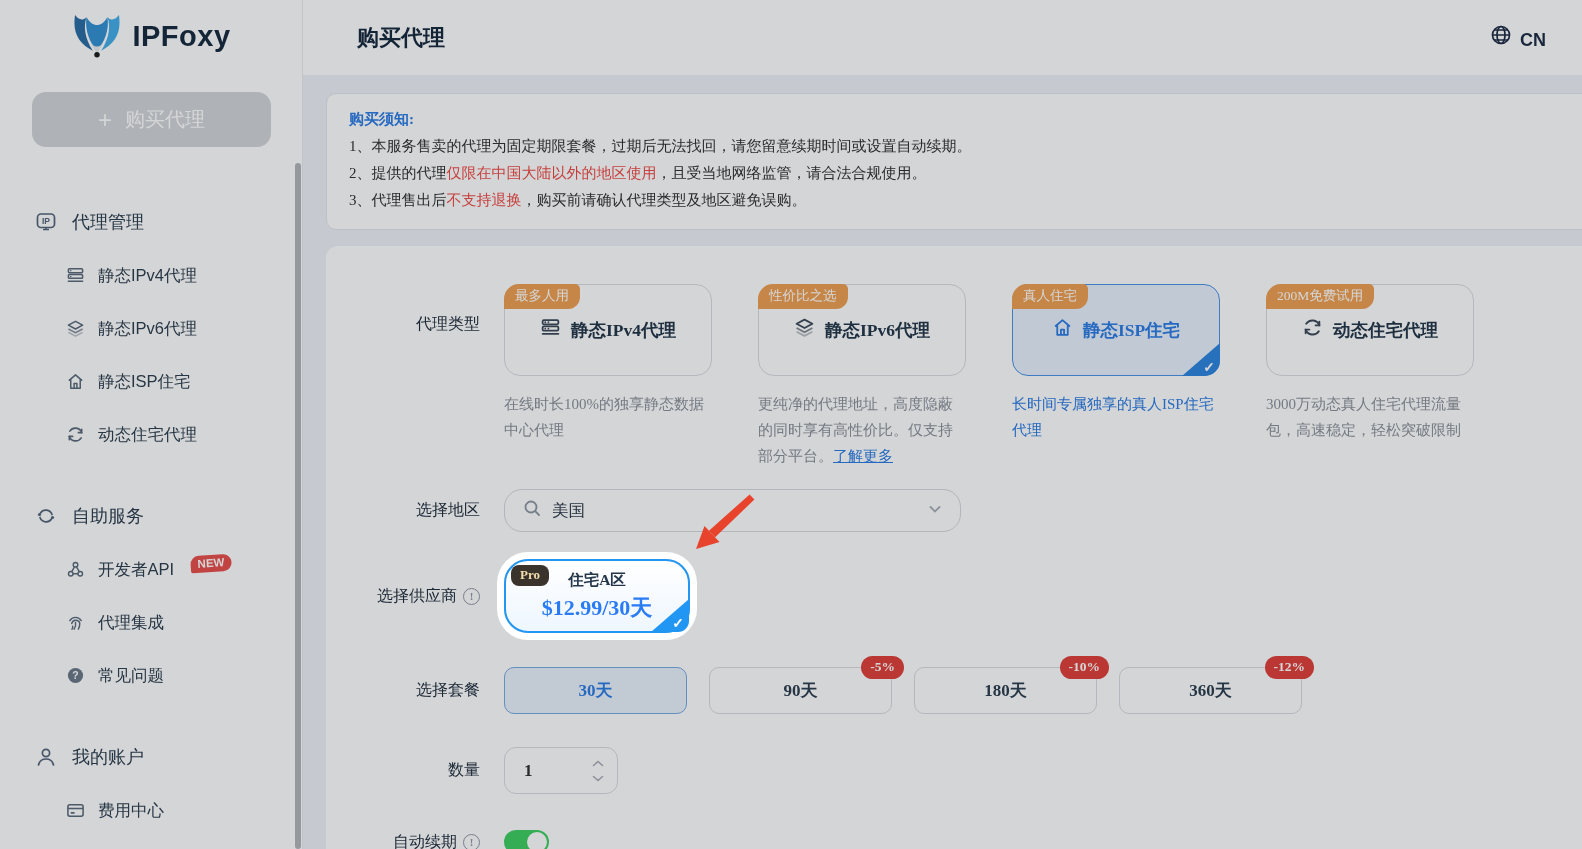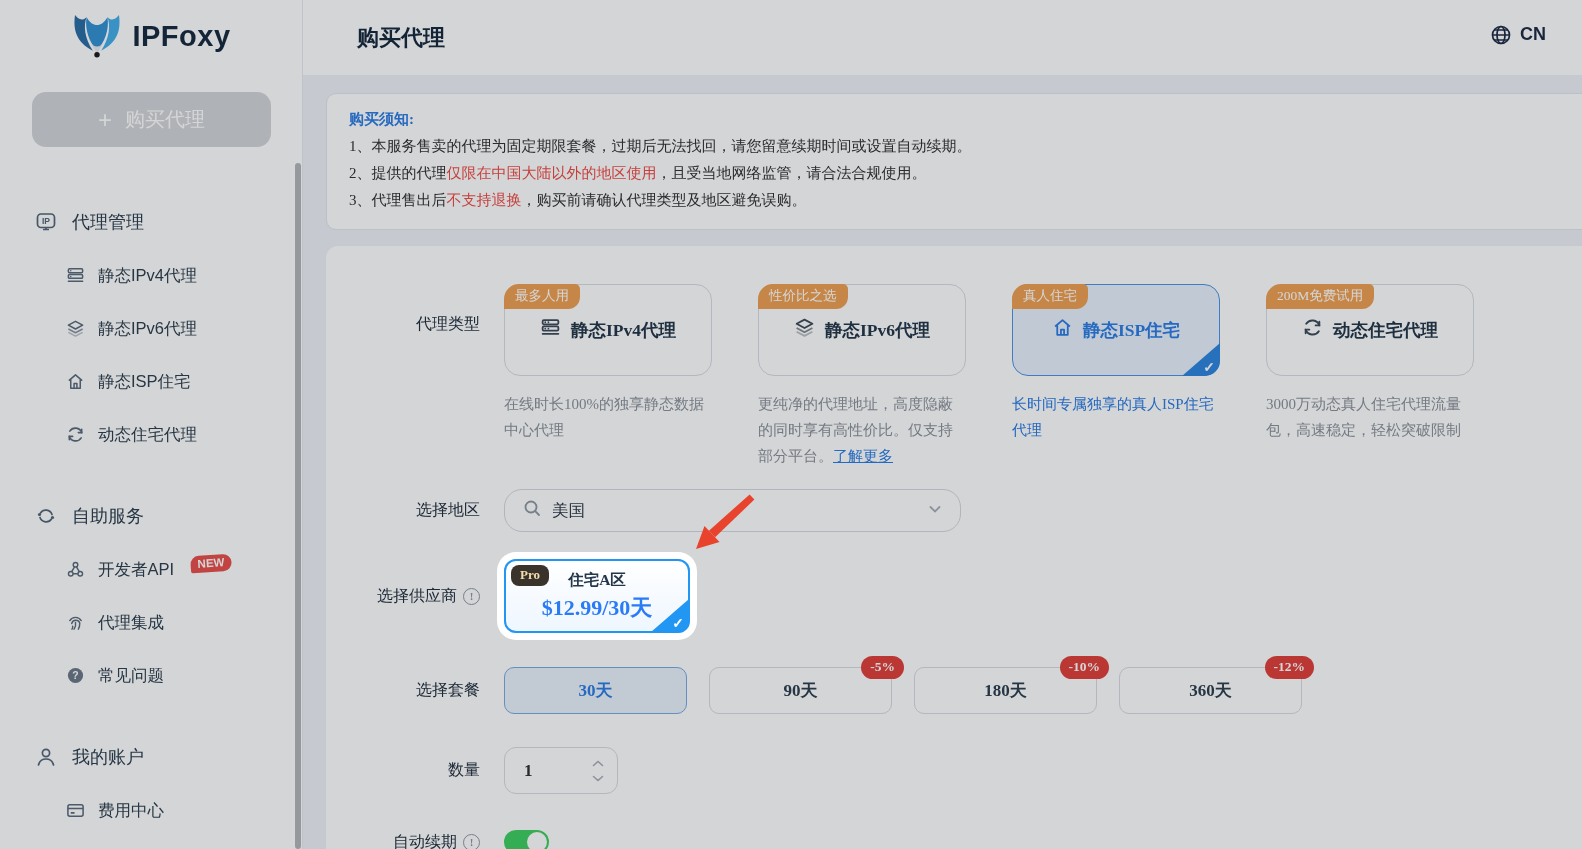--- a/index.html
+++ b/index.html
@@ -20,21 +20,21 @@
   .nav-item { display:flex; align-items:center; gap:13px; padding-left:66px; height:53px; font-size:16.5px; color:#2f4050; cursor:pointer; }
   .sec-gap { height:28px; }
   .new-badge { background:#e8504c; color:#fff; font-size:11.5px; font-weight:bold; padding:2px 7px 3px; border-radius:9px 9px 9px 2px; transform:rotate(-4deg) translateY(-6px); margin-left:4px; }
   .sb-icon { flex-shrink:0; display:inline-flex; }
   .scroll-thumb { position:absolute; right:1px; top:163px; width:6px; height:686px; border-radius:3px; background:#b3b6bb; }
 
   
   .main { flex:1; display:flex; flex-direction:column; min-width:0; }
   .topbar { height:75px; background:#fff; flex-shrink:0; display:flex; align-items:center; justify-content:space-between; padding:0 36px 0 54px; }
   .topbar h1 { font-size:22px; font-weight:bold; color:#16293f; }
-  .lang { display:flex; align-items:flex-start; gap:8px; font-size:18px; font-weight:bold; color:#1c2b45; cursor:pointer; }
+  .lang { display:flex; align-items:flex-end; gap:8px; font-size:18px; font-weight:bold; color:#1c2b45; cursor:pointer; }
 
   .content { flex:1; padding:18px 0 0 23px; display:flex; flex-direction:column; overflow:hidden;font-family:Liberation Serif, serif; }
   .notice { background:#fff; border:1px solid #e3e6ec; border-radius:10px; margin-right:-12px; padding:12px 22px 15px; font-size:15px; line-height:27px; color:#303133; }
   .notice-title { color:#2b7ce5; font-weight:bold; }
   .red { color:#ef4b47; }
 
   .panel { background:#fff; border-radius:12px 0 0 0; margin:16px -12px 0 0; flex:1; padding-top:38px; }
   .frow { display:flex; }
   .flabel { width:178px; padding-right:24px; display:flex; align-items:center; justify-content:flex-end; gap:6px; font-size:16px; color:#1f2d3d; white-space:nowrap; }
   .info-ic { width:17px; height:17px; border:1.5px solid #8f97a3; border-radius:50%; color:#8f97a3; font-size:11px; font-weight:bold; display:inline-flex; align-items:center; justify-content:center; }
@@ -62,21 +62,21 @@
   .select-box .chev { margin-left:auto; }
 
   
   .row-sup { margin-bottom:34px; }
   .suppliers { display:flex; align-items:flex-start; gap:24px; }
   .sup-card { position:relative; width:186px; height:70px; background:#fff; border:1px solid #d8dce3; border-radius:10px;
               display:flex; flex-direction:column; align-items:center; justify-content:center; cursor:pointer; }
   .sup-card.c-offset { margin-top:7px; height:67px; }
   .sup-name { font-size:15.5px; font-weight:bold; color:#23364a; }
   .sup-price { font-size:22px; font-weight:bold; color:#2b7ce5; margin-top:2px; }
-  .sup-card.highlight { height:74px; border:2px solid #2196f3; border-radius:12px; background:linear-gradient(#ffffff,#eef6ff);
+  .sup-card.highlight { height:74px; border:2px solid #2196f3; border-radius:24px; background:linear-gradient(#ffffff,#eef6ff);
                         box-shadow:0 0 0 7px #ffffff; position:relative; z-index:45; }
   .sup-card.highlight .sup-price { color:#2a7bf6; }
   .sup-card.highlight .corner-check { border-radius:0 0 11px 0; }
   .sup-card.highlight .corner-check::before { background:#2196f3; }
   .pro-badge { position:absolute; top:4px; left:5px; background:#3a332c; color:#f3dcae; font-size:13px; font-weight:bold; padding:2px 9px 3px; border-radius:8px; }
   .hot-badge { position:absolute; top:-10px; left:-2px; background:#e8524e; color:#fff; font-size:13px; padding:2px 8px 3px; border-radius:5px; }
 
   
   .row-pkg { margin-bottom:33px; }
   .packages { display:flex; gap:22px; }

